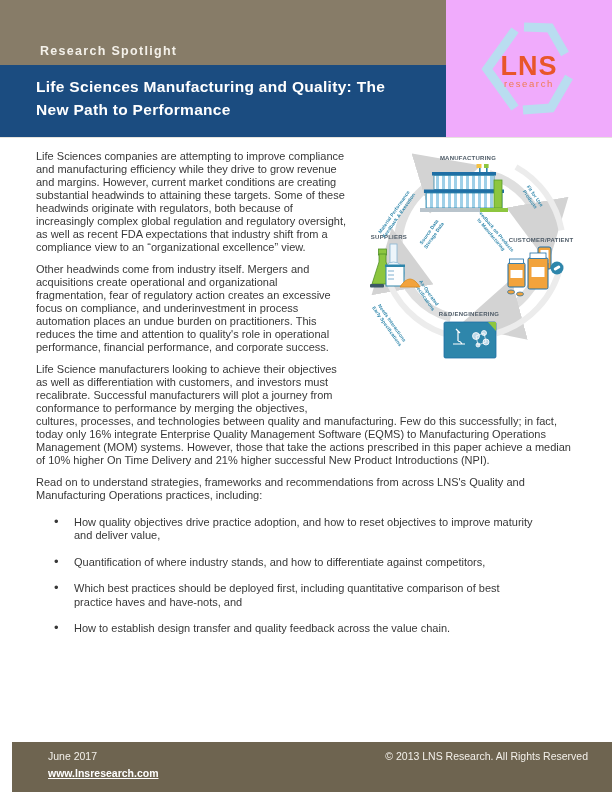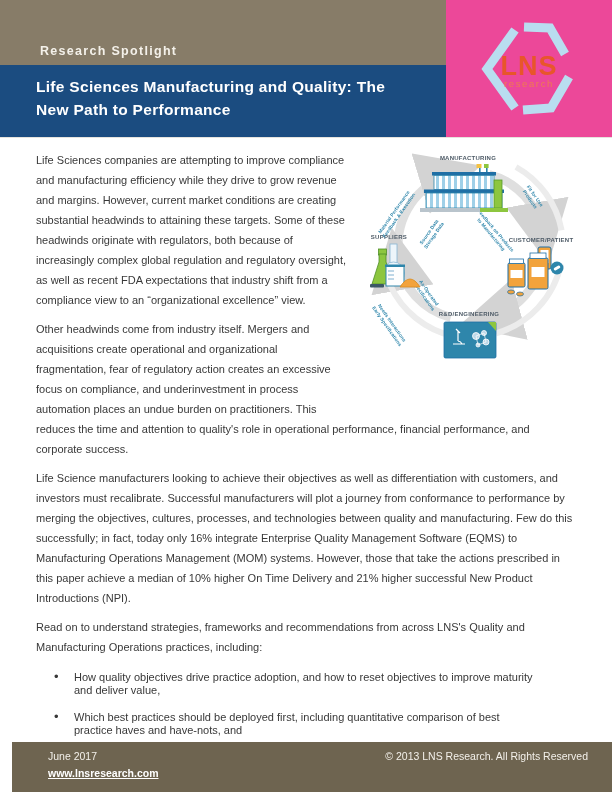--- a/index.html
+++ b/index.html
@@ -7,24 +7,24 @@
     position:relative;width:612px;height:792px;margin:0 auto;background:#ffffff;
     font-family:"Liberation Sans","DejaVu Sans",sans-serif;color:#383838;overflow:hidden;
   }
   
   .header{position:absolute;top:0;left:0;width:612px;height:137px;display:flex;border-bottom:1px solid #e6e3dd;}
   .header-left{width:446px;display:flex;flex-direction:column;}
   .eyebrow-bar{height:68px;background:#877c68;display:flex;align-items:flex-end;}
   .eyebrow{color:#f4f1ea;font-size:12.5px;letter-spacing:1.3px;padding:0 0 7px 40px;font-weight:bold;}
   .title-bar{height:75px;background:#1b4c80;}
   .title{color:#ffffff;font-weight:bold;font-size:15.5px;line-height:22.5px;letter-spacing:.3px;padding:11px 0 0 36px;width:390px;}
-  .header-right{width:166px;height:137px;background:#ec4899;display:flex;align-items:center;justify-content:center;}
+  .header-right{width:166px;height:137px;background:#f0abfc;display:flex;align-items:center;justify-content:center;}
   
   .content{position:absolute;top:137px;left:0;width:612px;padding:13px 36px 0 36px;box-sizing:border-box;}
-  .content p{margin:0 0 9px 0;font-size:11px;line-height:20px;}
+  .content p{margin:0 0 9px 0;font-size:11px;line-height:13px;}
   .diagram-float{float:right;width:252px;height:258px;margin:0 -32px 4px 10px;}
   .bullets{list-style:none;margin:14px 0 0 0;padding:0 0 0 24px;}
   .bullets li{position:relative;font-size:11px;line-height:13.4px;margin:0 0 13px 0;max-width:462px;padding-left:14px;}
   .bullets li::before{content:"\2022";position:absolute;left:-6px;top:-1px;font-size:13px;}
   
   .node-label{font-size:6px;font-weight:bold;fill:#4d5a66;letter-spacing:.25px;}
   .flow-label{font-size:4.8px;font-weight:bold;fill:#2e86ab;letter-spacing:.1px;}
   
   .footer{position:absolute;left:0;top:742px;width:612px;height:50px;background:#6e6450;box-sizing:border-box;
           display:flex;justify-content:space-between;padding:8px 36px 0 36px;color:#f3f0ea;font-size:10.5px;margin-left:12px;}
@@ -175,20 +175,21 @@
       </svg>
     </div>
 
     <p>Life Sciences companies are attempting to improve compliance and manufacturing efficiency while they drive to grow revenue and margins. However, current market conditions are creating substantial headwinds to attaining these targets. Some of these headwinds originate with regulators, both because of increasingly complex global regulation and regulatory oversight, as well as recent FDA expectations that industry shift from a compliance view to an “organizational excellence” view.</p>
     <p>Other headwinds come from industry itself. Mergers and acquisitions create operational and organizational fragmentation, fear of regulatory action creates an excessive focus on compliance, and underinvestment in process automation places an undue burden on practitioners. This reduces the time and attention to quality's role in operational performance, financial performance, and corporate success.</p>
     <p>Life Science manufacturers looking to achieve their objectives as well as differentiation with customers, and investors must recalibrate. Successful manufacturers will plot a journey from conformance to performance by merging the objectives, cultures, processes, and technologies between quality and manufacturing. Few do this successfully; in fact, today only 16% integrate Enterprise Quality Management Software (EQMS) to Manufacturing Operations Management (MOM) systems. However, those that take the actions prescribed in this paper achieve a median of 10% higher On Time Delivery and 21% higher successful New Product Introductions (NPI).</p>
     <p>Read on to understand strategies, frameworks and recommendations from across LNS's Quality and Manufacturing Operations practices, including:</p>
 
     <ul class="bullets">
       <li>How quality objectives drive practice adoption, and how to reset objectives to improve maturity and deliver value,</li>
+      <li>Quantification of where industry stands, and how to differentiate against competitors,</li>
       <li>Which best practices should be deployed first, including quantitative comparison of best practice haves and have-nots, and</li>
       <li>How to establish design transfer and quality feedback across the value chain.</li>
     </ul>
   </div>
 
   <div class="footer">
     <div class="footer-col">
       <span>June 2017</span>
       <span class="footer-link">www.lnsresearch.com</span>
     </div>

